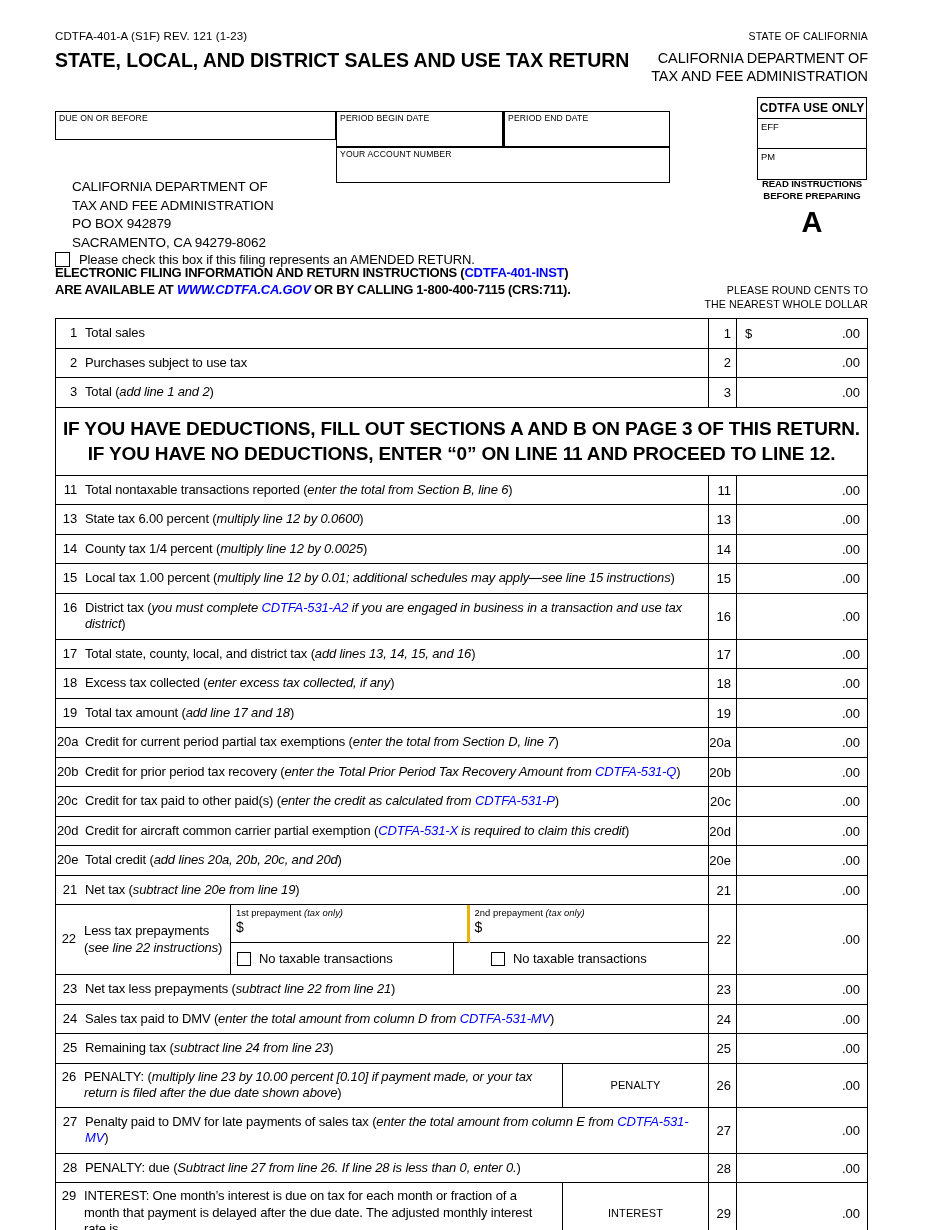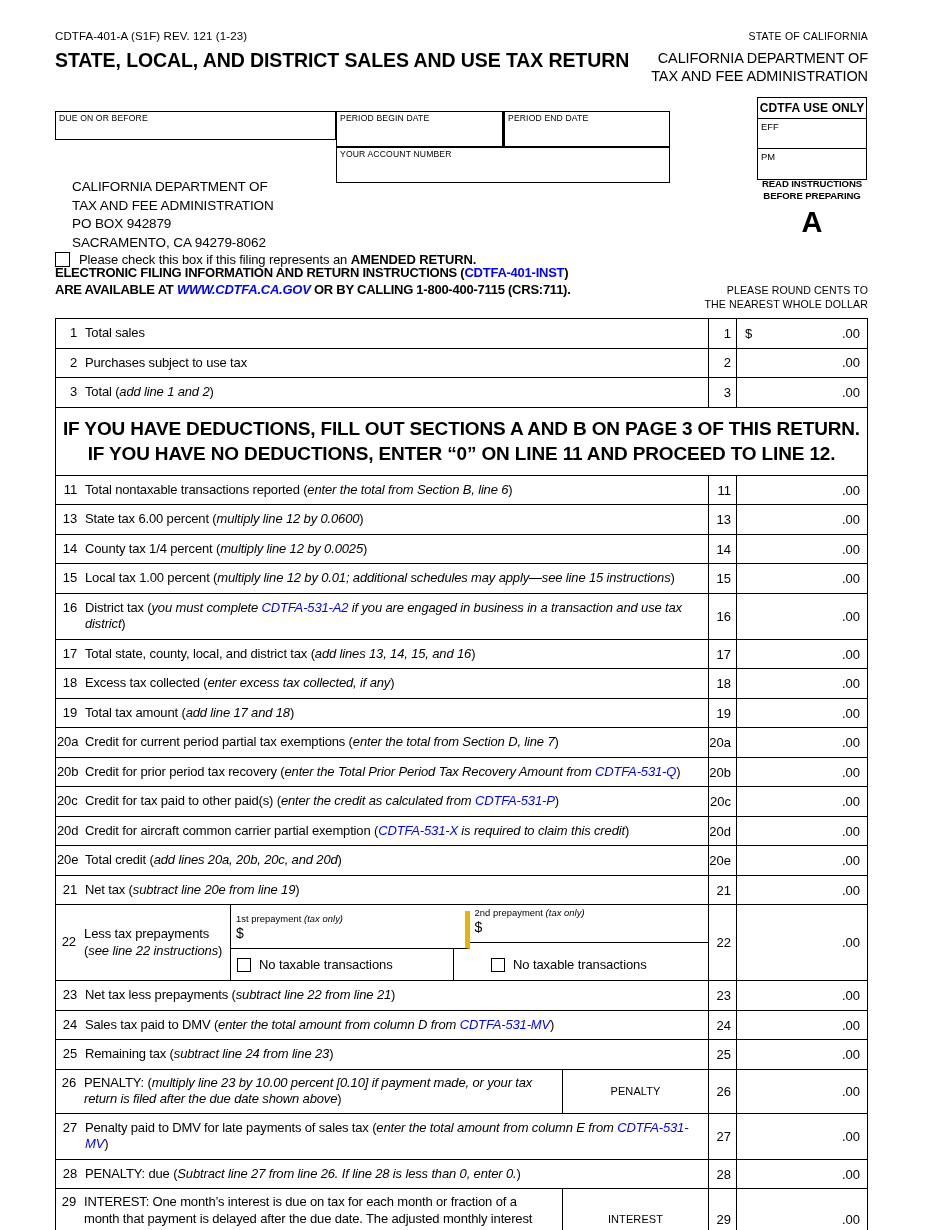--- a/index.html
+++ b/index.html
@@ -42,21 +42,21 @@
   .big-a { position:absolute; left:757px; top:206px; width:110px; text-align:center;
            font-size:29px; font-weight:bold; }
 
   
   .ret-addr { position:absolute; left:72px; top:178px; font-size:13.5px; line-height:1.38; letter-spacing:-0.1px; }
 
   
   .amended { position:absolute; left:55px; top:252px; display:flex; align-items:center; }
   .cbox { width:15px; height:15px; border:1.6px solid #000; background:#fff; flex:0 0 auto; }
   .amended-txt { font-size:13px; margin-left:9px; letter-spacing:-0.1px; }
-  .amended-txt b { font-weight:bold; }
+  .amended-txt b { font-weight:normal; }
 
   
   .efile { position:absolute; left:55px; top:264px; font-size:13px; font-weight:bold;
            line-height:1.32; letter-spacing:-0.25px; }
   .efile .lnk { color:#0000ff; }
   .efile .lnki { color:#0000ff; font-style:italic; }
   .round-note { position:absolute; left:690px; top:284px; width:178px; text-align:right;
                 font-size:10.6px; line-height:1.3; letter-spacing:0.1px; }
 
   
@@ -75,21 +75,21 @@
   td.amtcell .inner { position:relative; min-height:22px; display:flex; align-items:center;
                       justify-content:flex-end; padding:4px 7px; font-size:13px; }
   td.amtcell .inner .dol { position:absolute; left:8px; }
 
   td.numcell { padding:3px 5px 3px 0; text-align:right; font-size:13px; vertical-align:middle; }
 
   .banner { text-align:center; font-size:19px; font-weight:bold; line-height:1.35;
             padding:7px 4px; letter-spacing:-0.15px; }
   .prepay-top { display:flex; }
   .pp-cell { width:50%; border-bottom:1px solid #000; padding:2px 0 0 5px; height:38px; }
-  .pp-cell:first-child { border-right:5px solid #eab308;margin-top:6px; }
+  .pp-cell:first-child { border-right:3px solid #eab308; }
   .pp-cap { font-size:9.4px; letter-spacing:0.05px; }
   .pp-cap i { font-style:italic; }
   .pp-dollar { font-size:14px; margin-top:1px; }
   .prepay-bot { display:flex;gap:31px; }
   .pb-cell { width:50%; display:flex; align-items:center; padding:5px 0 5px 6px; height:31px; }
   .pb-cell:first-child { border-right:1px solid #000; }
   .pb-cell .cbox { width:14px; height:14px; }
   .pb-txt { font-size:13px; margin-left:8px; letter-spacing:-0.1px; }
 
   .l22-left { width:175px; border-right:1px solid #000; padding:4px 4px 4px 0; font-size:13px;

